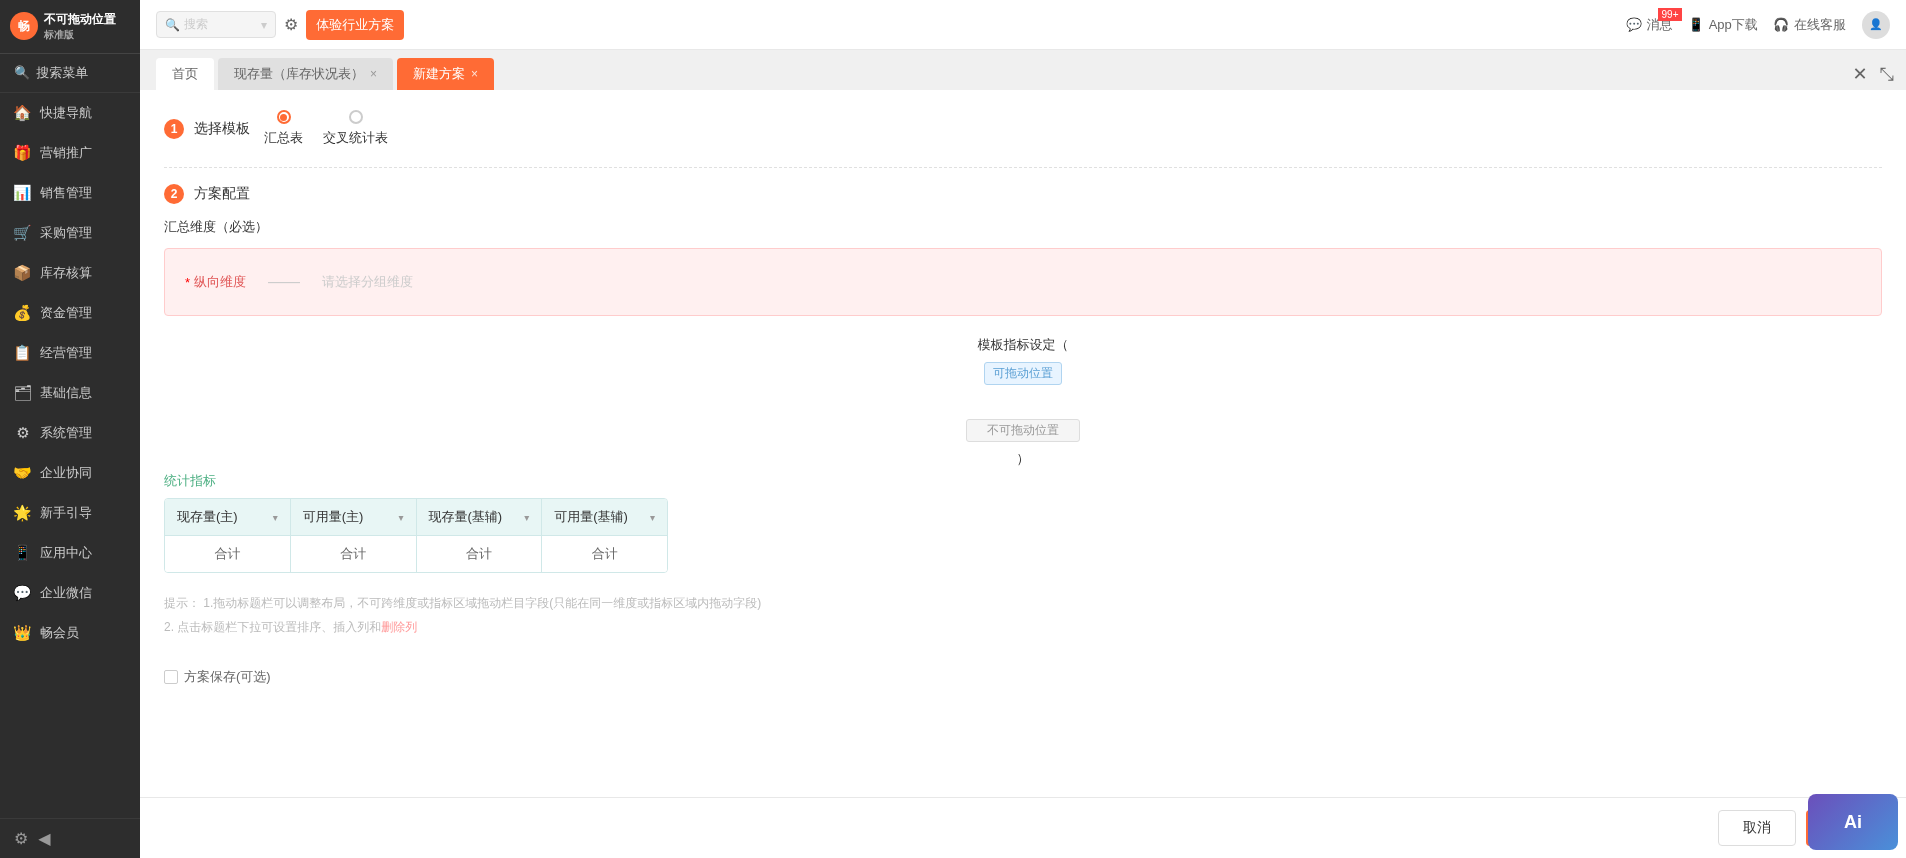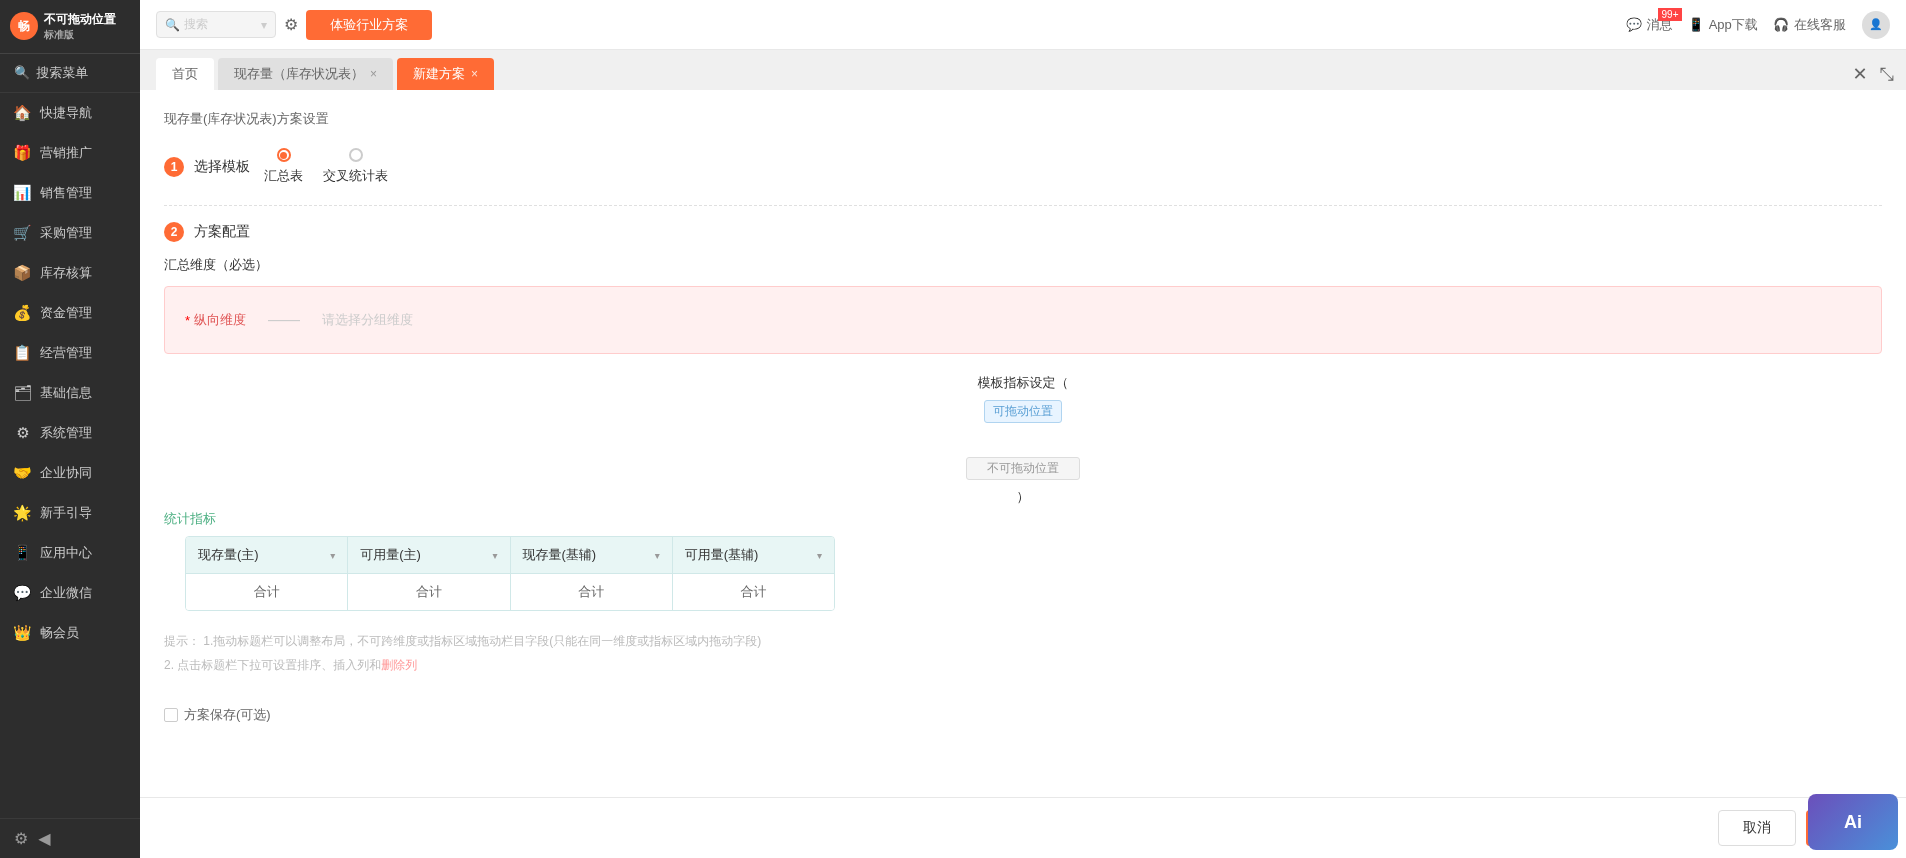--- a/index.html
+++ b/index.html
@@ -87,21 +87,21 @@
     }
     .topbar-search-box {
       display: flex; align-items: center; gap: 4px;
       background: #f5f5f5; border: 1px solid #e0e0e0; border-radius: 4px;
       padding: 4px 8px; min-width: 120px;
       color: #999; font-size: 12px;
     }
     .topbar-gear { color: #666; cursor: pointer; font-size: 16px; }
     .topbar-trial-btn {
       background: #ff6b35; color: #fff; border: none;
-      border-radius: 4px; padding: 6px 24px; cursor: pointer; font-size: 13px;
+      border-radius: 4px; padding: 6px 10px; cursor: pointer; font-size: 13px;
     }
     .topbar-right {
       display: flex; align-items: center; gap: 16px; color: #666; font-size: 13px;
     }
     .topbar-right .badge-wrap { position: relative; cursor: pointer; }
     .badge { 
       position: absolute; top: -8px; right: -10px;
       background: #ff4444; color: #fff; font-size: 10px;
       border-radius: 0; padding: 1px 4px; min-width: 16px; text-align: center;
     }
@@ -220,22 +220,21 @@
     }
 
     
     .stats-section-label {
       font-size: 13px; color: #4CAF82; margin-bottom: 8px; font-weight: 500;
     }
     .stats-table {
       border: 1px solid #d0e8e8;
       border-radius: 4px;
       overflow: hidden;
-      width: 650px;
-      margin-left: 21px;
+      width: 504px;
     }
     .stats-table-header {
       display: flex;
       background: #e8f6f5;
     }
     .stats-col {
       flex: 1;
       padding: 9px 12px;
       border-right: 1px solid #d0e8e8;
       display: flex; align-items: center; justify-content: space-between;
@@ -433,21 +432,20 @@
     </div>
     <div style="margin-left:auto; display:flex; align-items:center; gap:8px; padding-right:10px;">
       <span class="wc-btn">✕</span>
       <span class="wc-btn">⤡</span>
     </div>
   </div>
 
   <div style="flex:1; display:flex; flex-direction:column; overflow:hidden; position:relative;">
     <div class="content-area">
 
-      <div class="page-title">现存量(库存状况表)方案设置</div>
 
       <div class="step-section">
         <div class="step-header">
           <div class="step-num">1</div>
           <span class="step-title">选择模板</span>
           <div class="radio-group">
             <label class="radio-item">
               <div class="radio-circle checked"></div>
               <span>汇总表</span>
             </label>

